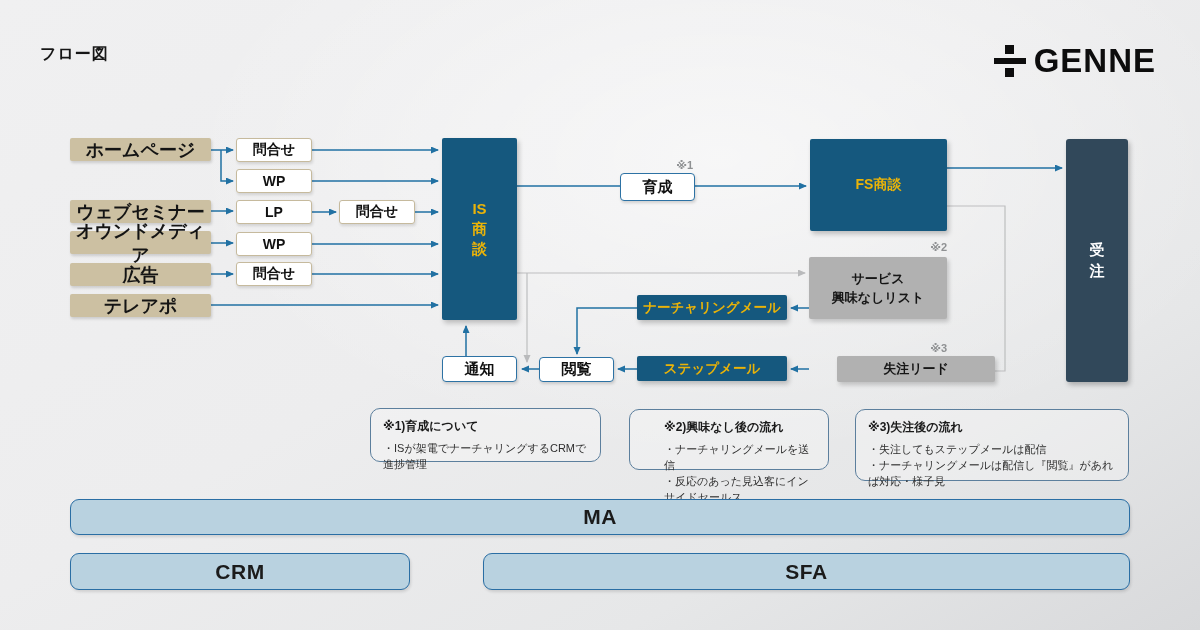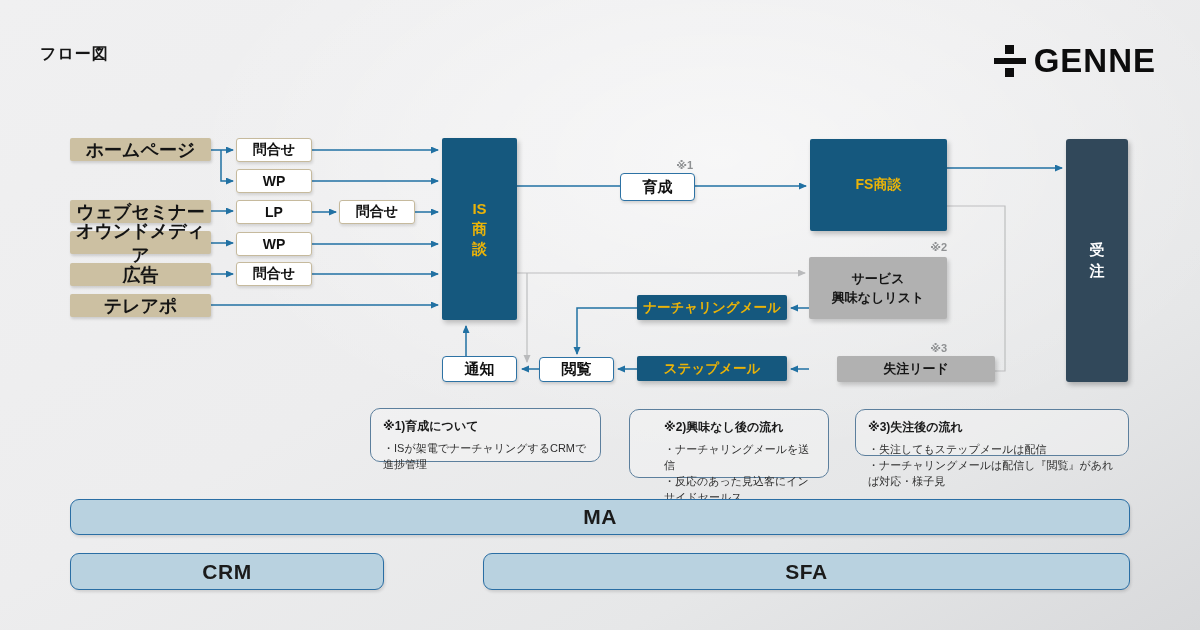--- a/index.html
+++ b/index.html
@@ -168,28 +168,28 @@
   <div class="box blue" style="left:637px;top:295px;width:150px;height:25px;font-size:13.5px;">ナーチャリングメール</div>
   <div class="box blue" style="left:637px;top:356px;width:150px;height:25px;font-size:13.5px;">ステップメール</div>
 
   <div class="box white-blue" style="left:539px;top:357px;width:75px;height:25px;">閲覧</div>
   <div class="box white-blue" style="left:442px;top:356px;width:75px;height:26px;">通知</div>
 
   <div class="note" style="left:370px;top:408px;width:231px;height:54px;">
     <div class="note-title">※1)育成について</div>
     <div class="note-line">・ISが架電でナーチャリングするCRMで進捗管理</div>
   </div>
-  <div class="note" style="left:629px;top:409px;width:200px;height:69px;padding-left:34px;">
+  <div class="note" style="left:629px;top:409px;width:200px;height:61px;padding-left:34px;">
     <div class="note-title">※2)興味なし後の流れ</div>
     <div class="note-line">・ナーチャリングメールを送信</div>
     <div class="note-line">・反応のあった見込客にインサイドセールス</div>
   </div>
-  <div class="note" style="left:855px;top:409px;width:274px;height:47px;">
+  <div class="note" style="left:855px;top:409px;width:274px;height:72px;">
     <div class="note-title">※3)失注後の流れ</div>
     <div class="note-line">・失注してもステップメールは配信</div>
     <div class="note-line">・ナーチャリングメールは配信し『閲覧』があれば対応・様子見</div>
   </div>
 
   <div class="sysbar" style="left:70px;top:499px;width:1060px;height:36px;">MA</div>
-  <div class="sysbar" style="left:70px;top:553px;width:314px;height:37px;">CRM</div>
+  <div class="sysbar" style="left:70px;top:553px;width:340px;height:37px;">CRM</div>
   <div class="sysbar" style="left:483px;top:553px;width:647px;height:37px;">SFA</div>
 
 </div>
 
 </body></html>

